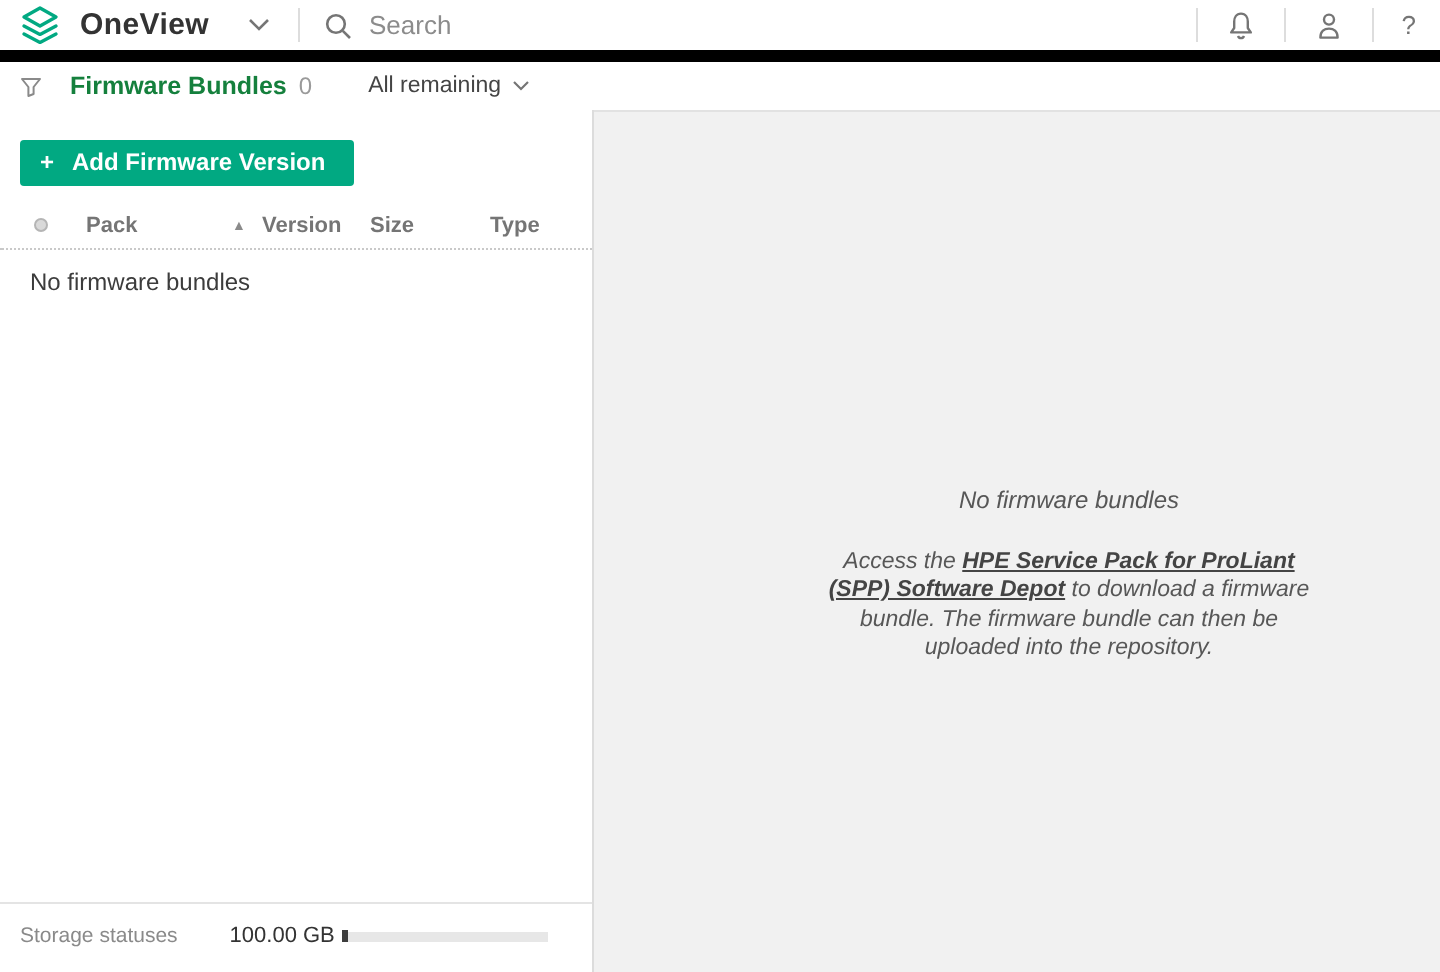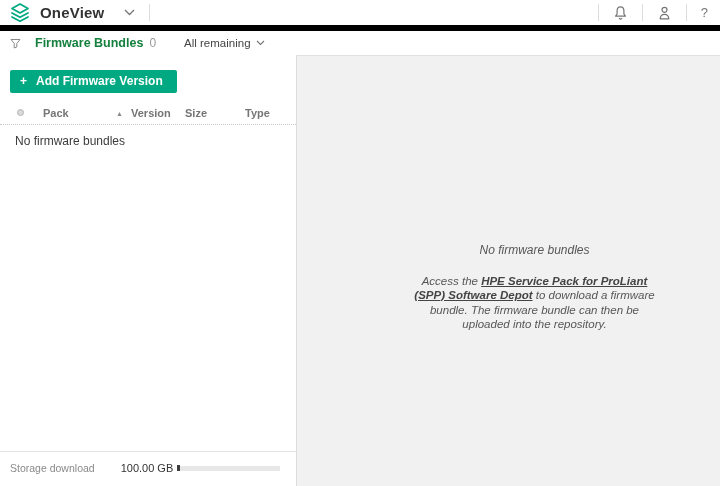--- a/index.html
+++ b/index.html
@@ -73,20 +73,29 @@
         <path d="M4 16 L12 20.2 L20 16"></path>
       </svg>
     </span>
     <span class="app-name">OneView</span>
     <span class="topbar-chevron">
       <svg width="11" height="7" viewBox="0 0 11 7" fill="none" stroke="#757575" stroke-width="1.3">
           <polyline points="1,1 5.5,5.5 10,1"></polyline>
         </svg>
     </span>
     <span class="vdiv"></span>
+    <div class="search-wrap">
+      <span>
+        <svg width="14" height="14" viewBox="0 0 14 14" fill="none" stroke="#757575" stroke-width="1.3">
+            <circle cx="6" cy="6" r="4.4"></circle>
+            <line x1="9.4" y1="9.4" x2="13" y2="13"></line>
+          </svg>
+      </span>
+      <input class="search-input" type="text" placeholder="Search" style="">
+    </div>
     <div class="top-right">
       <span class="vdiv"></span>
       <span class="top-icon">
         <svg width="15" height="16" viewBox="0 0 15 16" fill="none" stroke="#757575" stroke-width="1.2" stroke-linejoin="round">
           <path d="M7.5 1.8 C5.1 1.8 4.1 3.8 4.1 5.8 V9 L2.6 11.2 H12.4 L10.9 9 V5.8 C10.9 3.8 9.9 1.8 7.5 1.8 Z"></path>
           <path d="M6 13 a1.6 1.6 0 0 0 3 0"></path>
         </svg>
       </span>
       <span class="vdiv"></span>
       <span class="top-icon">
@@ -129,21 +138,21 @@
         <span class="col-name">Pack</span>
         <span class="sort-icon">▲</span>
         <span class="col-version">Version</span>
         <span class="col-size">Size</span>
         <span class="col-type">Type</span>
       </div>
 
       <div class="left-empty">No firmware bundles</div>
 
       <div class="left-bottom">
-        <span class="storage-label">Storage download</span>
+        <span class="storage-label">Storage statuses</span>
         <span class="storage-value">100.00 GB</span>
         <span class="meter">
           <span class="meter-used"></span>
           <span class="meter-track"></span>
         </span>
       </div>
     </div>
 
     <div class="main-panel">
       <div class="empty-state">

